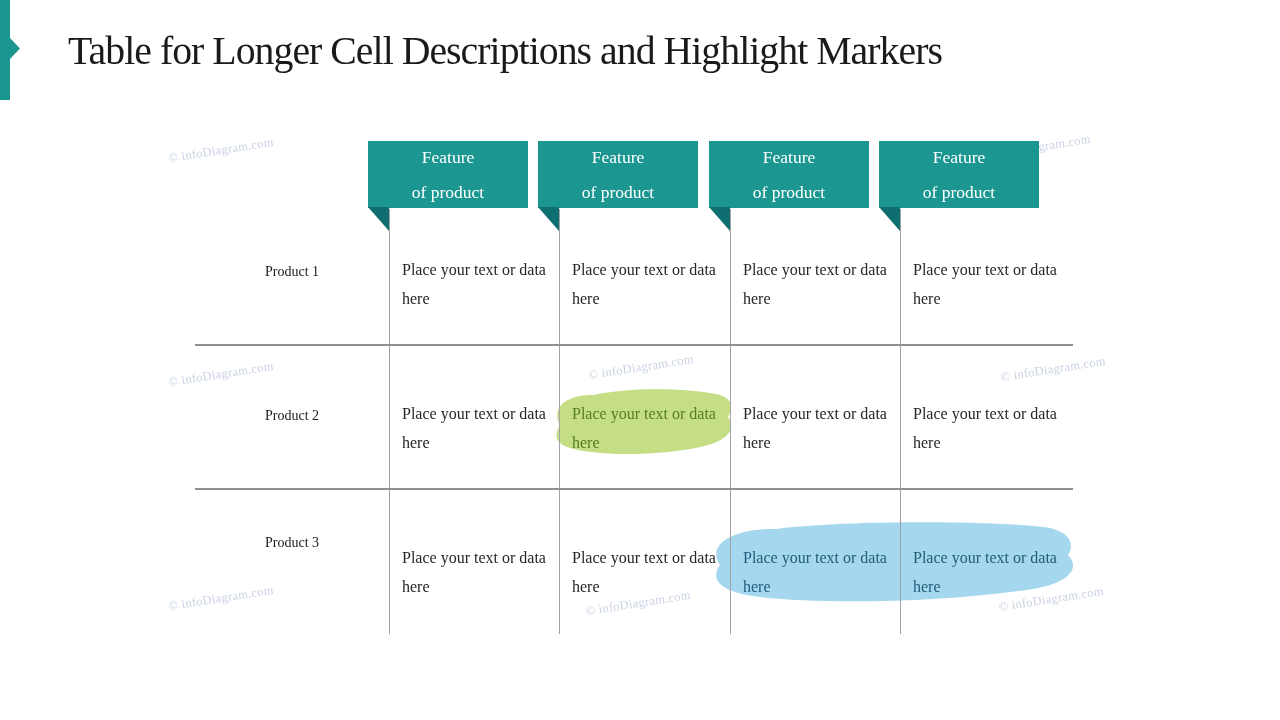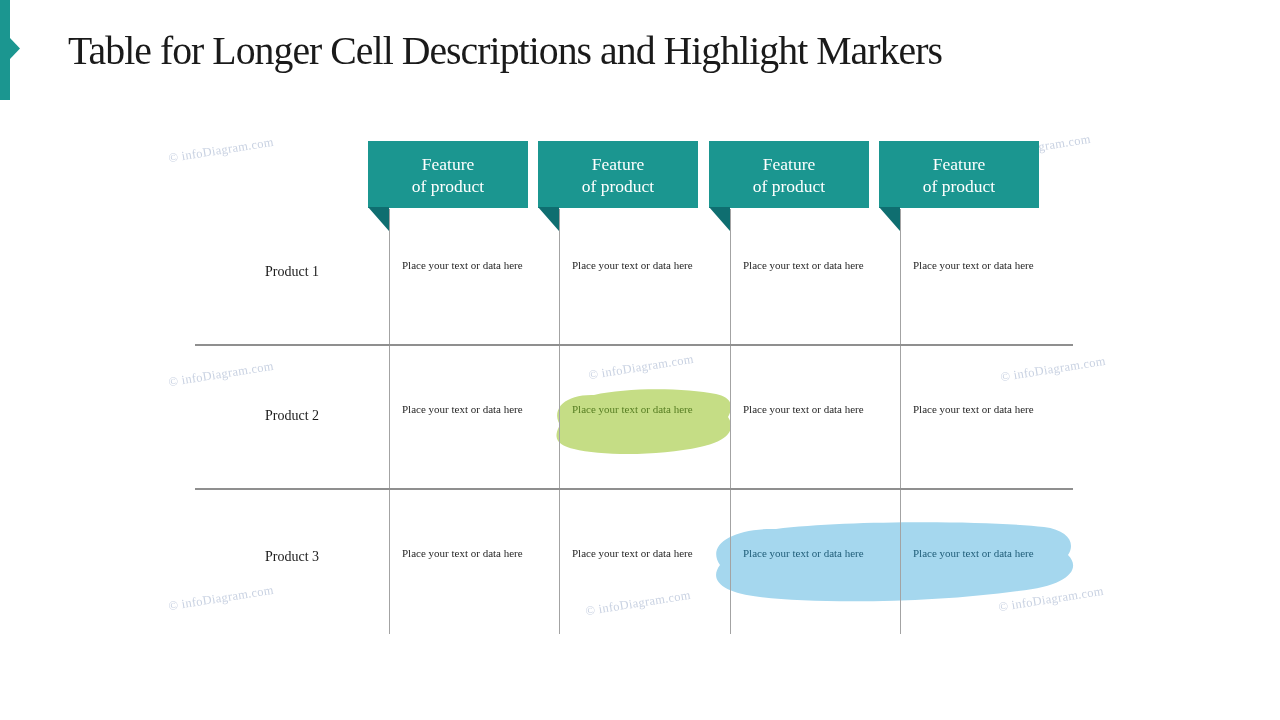--- a/index.html
+++ b/index.html
@@ -16,31 +16,31 @@
     position:absolute;left:68px;top:26px;margin:0;font-size:41px;font-weight:400;
     color:var(--title-color);letter-spacing:-1px;white-space:nowrap;
     transform:scaleX(.97);transform-origin:left top;
   }
   
   .wm{position:absolute;font-size:12.5px;color:var(--wm-color);transform:rotate(-9deg);
     white-space:nowrap;z-index:2;letter-spacing:.3px;}
   
   .hbox{position:absolute;top:141px;width:160px;height:67px;background:var(--accent-teal);
     display:flex;align-items:center;justify-content:center;text-align:center;z-index:4;}
-  .hbox span{color:#ffffff;font-size:17.5px;line-height:22px;white-space:pre-line;}
+  .hbox span{color:#ffffff;font-size:17.5px;line-height:35px;white-space:pre-line;}
   .tail{position:absolute;top:207px;width:21px;height:24px;background:var(--tail-teal);
     clip-path:polygon(0 0,100% 0,100% 100%);z-index:4;}
   
   .vline{position:absolute;top:209px;width:1px;height:425px;background:var(--grid-line);z-index:3;}
   .hline{position:absolute;left:195px;width:878px;height:2px;background:var(--grid-line-h);z-index:3;}
   
   .rowlabel{position:absolute;left:195px;width:194px;text-align:center;font-size:14px;
     color:var(--title-color);z-index:5;}
   
-  .cell{position:absolute;width:152px;font-size:11px;line-height:21px;color:var(--cell-text);z-index:5;}
+  .cell{position:absolute;width:152px;font-size:16px;line-height:29px;color:var(--cell-text);z-index:5;}
   .cell.txt-green{color:var(--green-text);}
   .cell.txt-blue{color:var(--blue-text);}
   
   .blob{position:absolute;z-index:1;}
   .blob.green{color:var(--green-bg);}
   .blob.blue{color:var(--blue-bg);}
   
   .footer{position:absolute;left:68px;top:681px;font-size:24px;letter-spacing:.6px;
     color:var(--footer-gray);z-index:5;text-decoration:none;}
   .footer b{color:var(--footer-dark);font-weight:700;}
@@ -97,21 +97,21 @@
 
   <div class="vline" style="left:389px"></div>
   <div class="vline" style="left:559px"></div>
   <div class="vline" style="left:730px"></div>
   <div class="vline" style="left:900px"></div>
   <div class="hline" style="top:344px"></div>
   <div class="hline" style="top:488px"></div>
 
   <div class="rowlabel" style="top:264px">Product 1</div>
   <div class="rowlabel" style="top:408px">Product 2</div>
-  <div class="rowlabel" style="top:549px">Product 3</div>
+  <div class="rowlabel" style="top:535px">Product 3</div>
 
   <div class="cell" style="left:402px;top:255px">Place your text or data here</div>
   <div class="cell" style="left:572px;top:255px">Place your text or data here</div>
   <div class="cell" style="left:743px;top:255px">Place your text or data here</div>
   <div class="cell" style="left:913px;top:255px">Place your text or data here</div>
 
   <div class="cell" style="left:402px;top:399px">Place your text or data here</div>
   <div class="cell txt-green" style="left:572px;top:399px">Place your text or data here</div>
   <div class="cell" style="left:743px;top:399px">Place your text or data here</div>
   <div class="cell" style="left:913px;top:399px">Place your text or data here</div>

